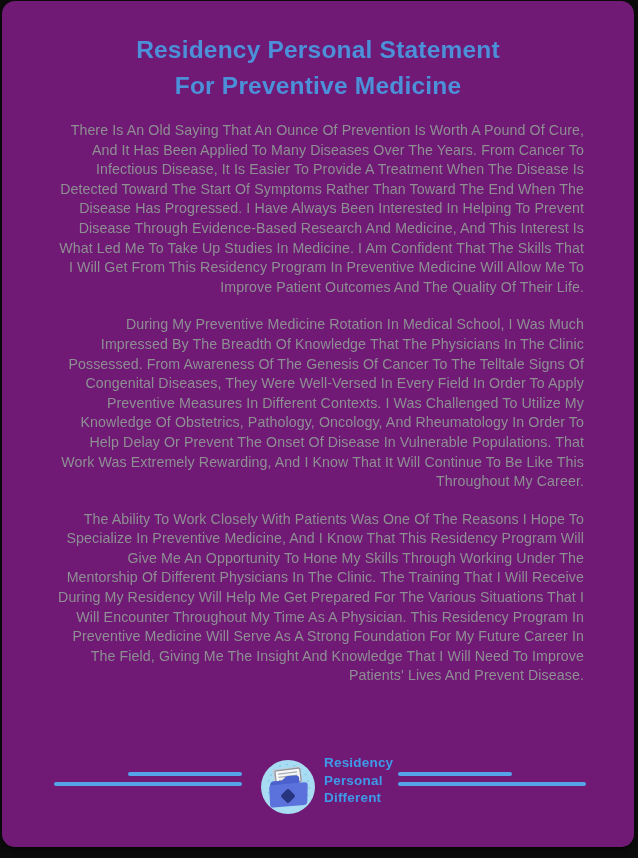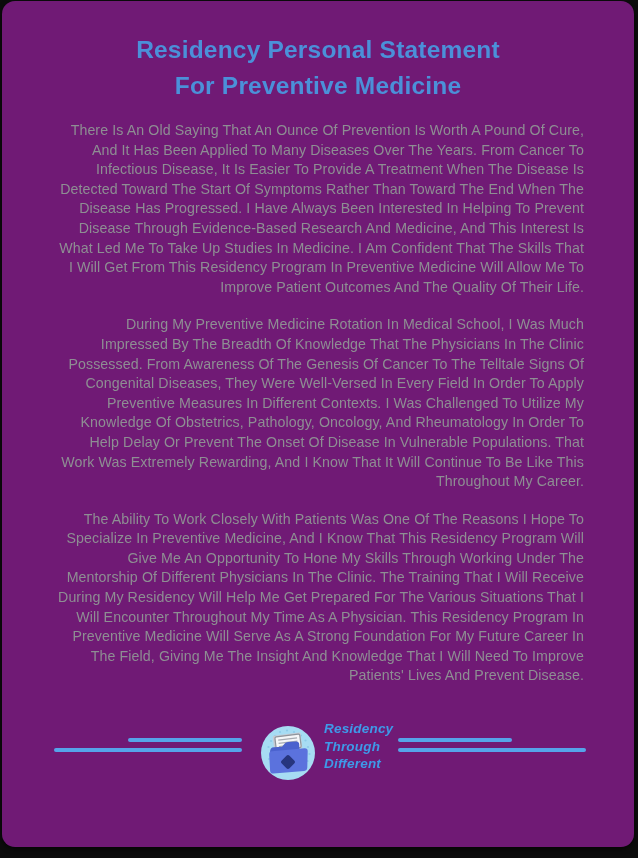--- a/index.html
+++ b/index.html
@@ -33,22 +33,22 @@
     width: 528px;
     color: #8e8e93;
     font-size: 14.2px;
     line-height: 19.6px;
     letter-spacing: 0.1px;
     text-align: right;
   }
   .content p { margin: 0 0 18px 0; }
   .footer {
     position: absolute;
-    left: 0; top: 716px;
-    width: 596px; height: 70px; font-style: italic;
+    left: 0; top: 750px;
+    width: 596px; height: 70px;
   }
   .deco {
     position: absolute;
     height: 3.5px;
     background: #55a4ea;
     border-radius: 2px;
   }
   .deco.l-short { left: 126px; top: 21px; width: 114px; }
   .deco.l-long  { left: 52px;  top: 31px; width: 188px; }
   .deco.r-short { left: 396px; top: 21px; width: 114px; }
@@ -122,21 +122,21 @@
         <path d="M9 26 Q9 21.5 13 21.3 L21 20.8 L24 17.2 Q25 16 27 15.9 L35 15.4 Q38 15.3 38.2 18.2 L38.5 24 L9.5 30 Z" fill="#4b62ce"></path>
 
         <path d="M8.2 28.5 Q8 25.5 11 25.2 L43.5 22.2 Q46.6 22 46.7 25 L46.3 41.5 Q46.2 44.6 43.2 44.9 L12.5 47.6 Q9.4 47.8 9.1 44.7 Z" fill="#5b72dd"></path>
 
         <rect x="21.5" y="30.5" width="11" height="11" rx="2.2" transform="rotate(45 27 36)" fill="#27357e"></rect>
       </svg>
     </div>
 
     <div class="brand-text">
       <span>Residency</span>
-      <span>Through</span>
+      <span>Personal</span>
       <span>Different</span>
     </div>
 
     <div class="deco r-short"></div>
     <div class="deco r-long"></div>
   </div>
 
 </div>
 
 </body></html>

